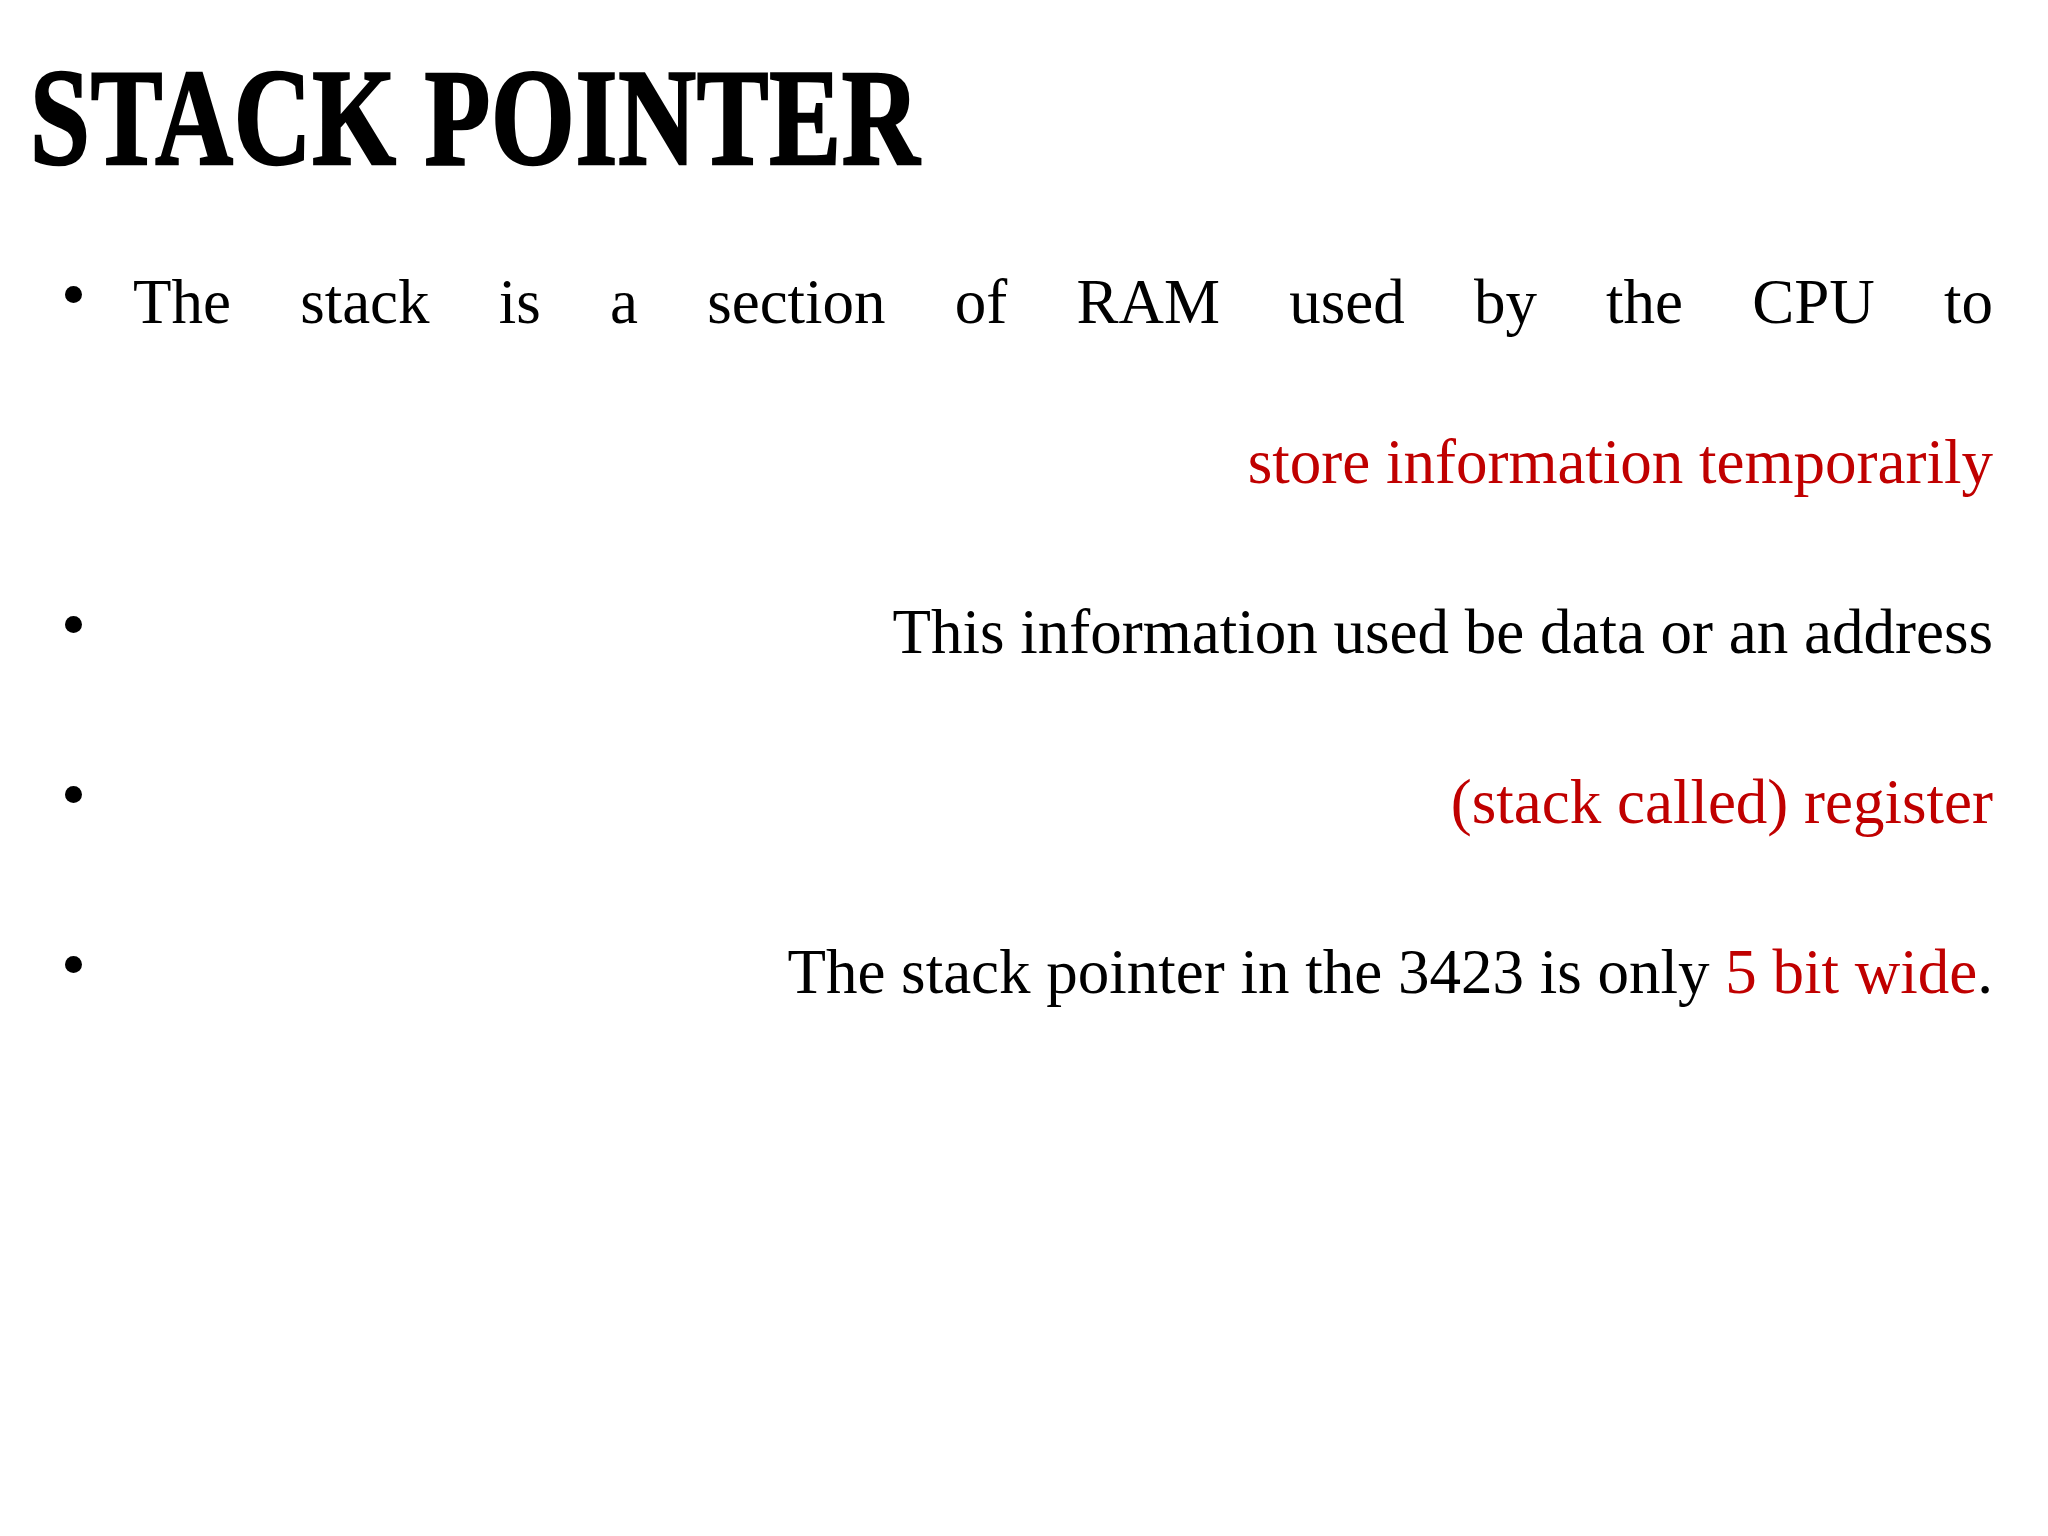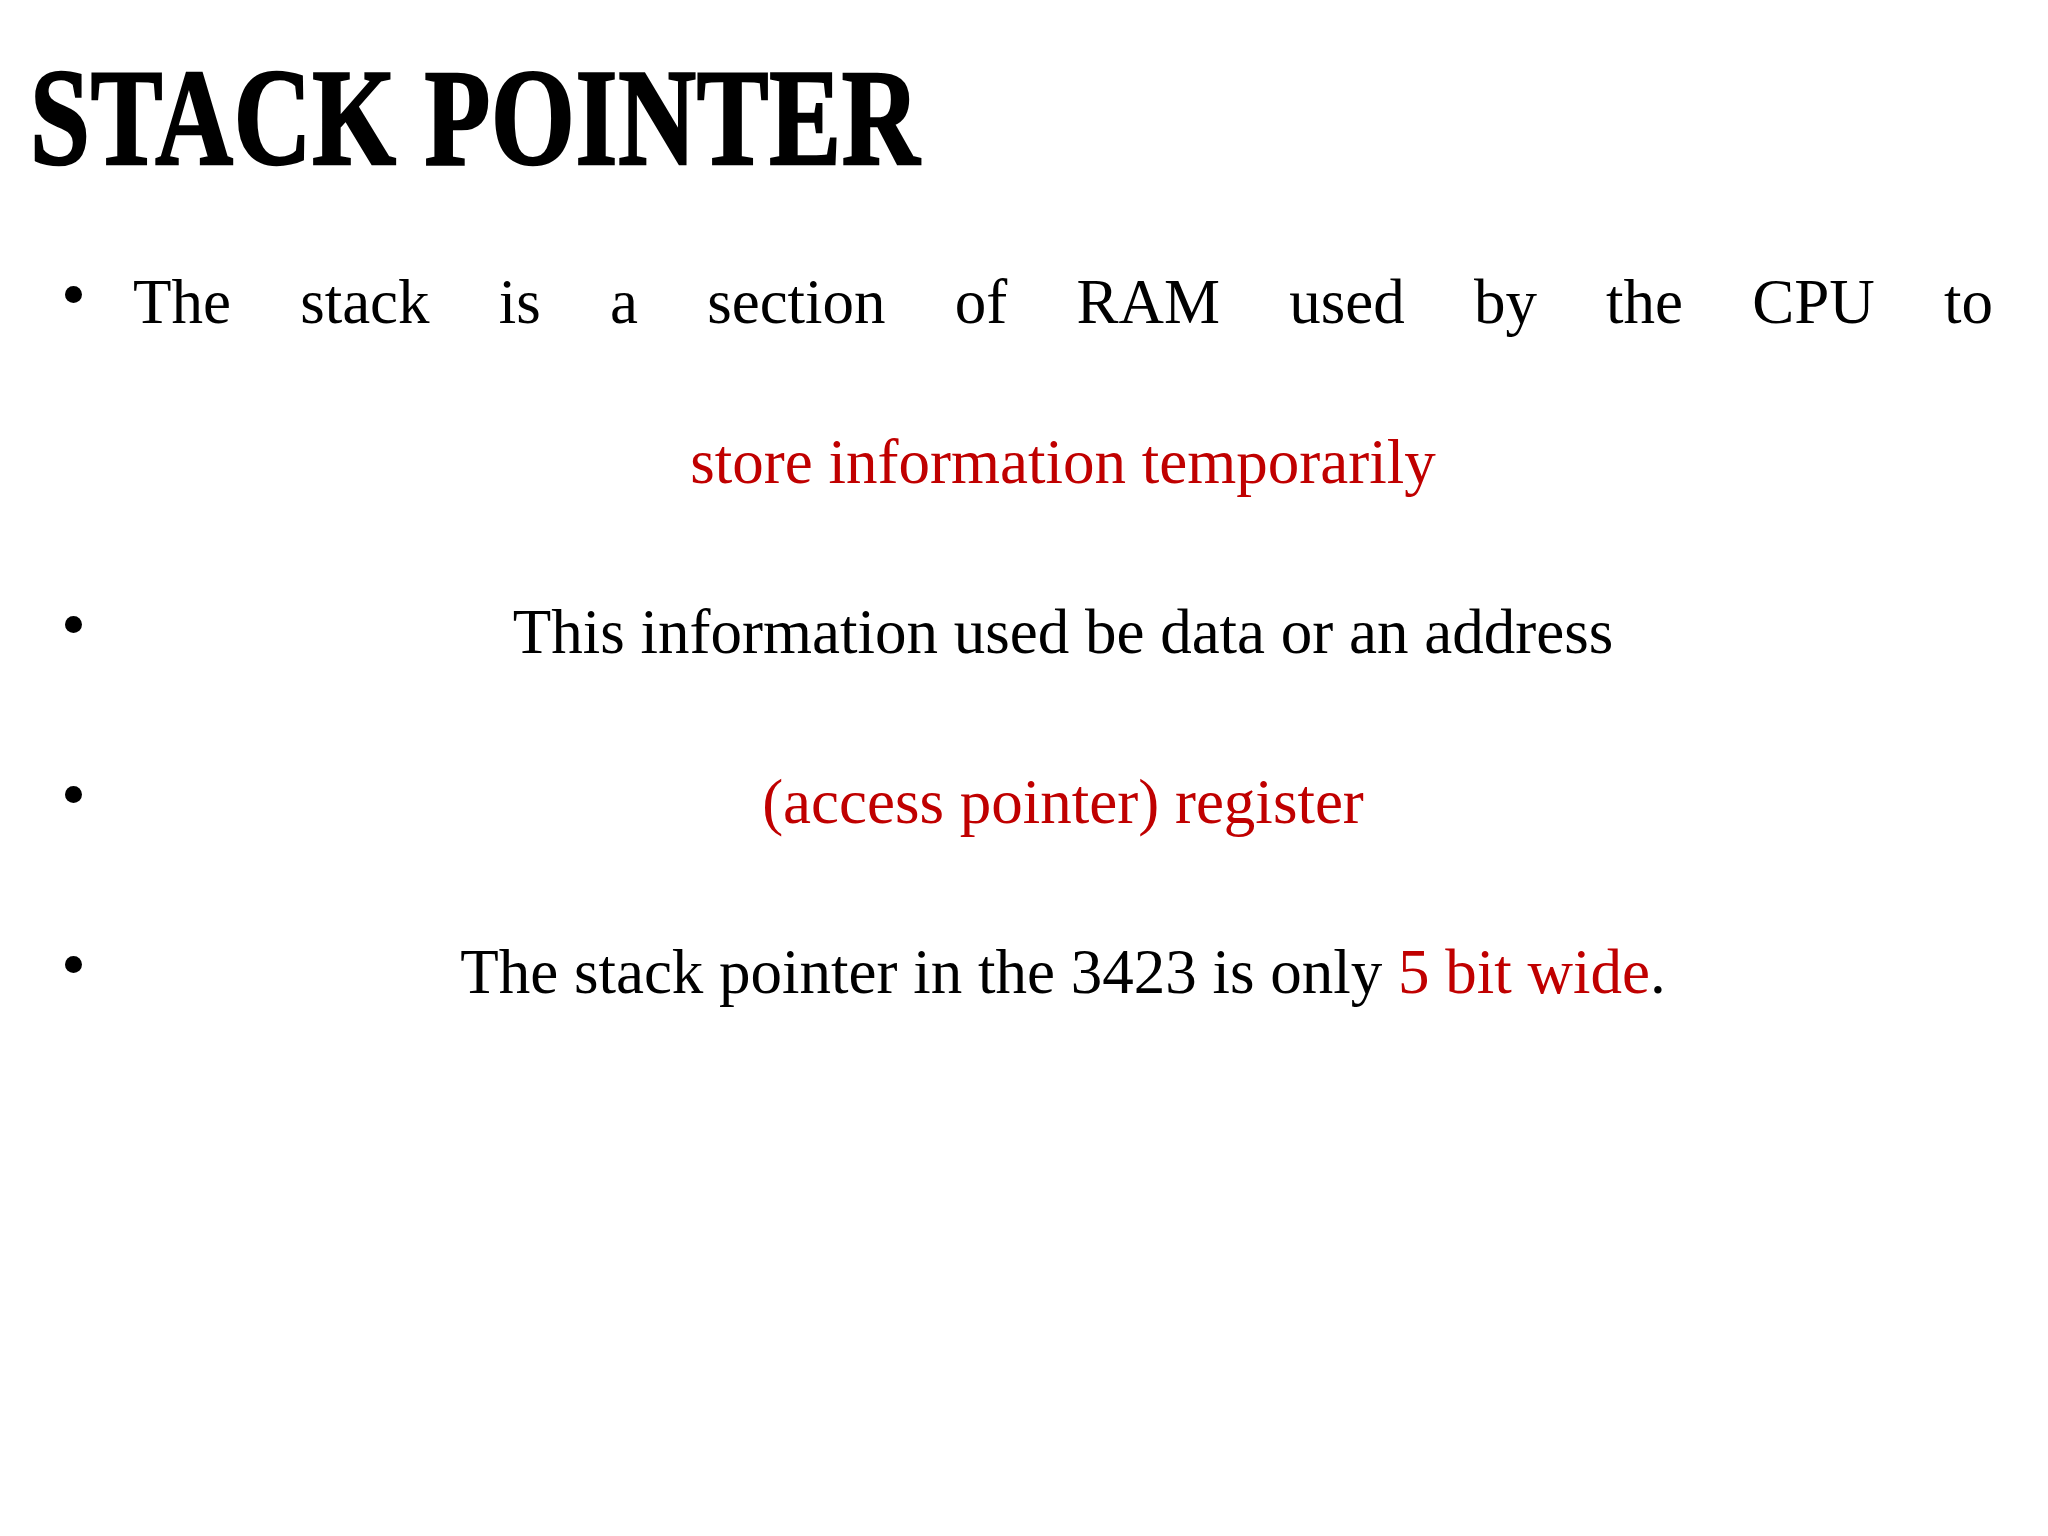--- a/index.html
+++ b/index.html
@@ -51,21 +51,21 @@
     border-radius: 50%;
     background: var(--ink, #000000);
   }
   .text-col {
     flex: 1 1 auto;
     min-width: 0;
     font-size: 63px;
     line-height: 160px;
   }
   .line {
-    text-align: center;
+    text-align: right;
   }
   .line.justify {
     text-align: justify;
     text-align-last: justify;
   }
   .seg.red {
     color: var(--accent, #C00000);
   }
 </style>
 </head>
@@ -94,21 +94,21 @@
       <div class="text-col">
         <div class="line"><span class="seg black">This information used be data or an address</span></div>
       </div>
     </div>
 
     <div class="bullet">
       <div class="dot-col">
           <span class="dot"></span>
         </div>
       <div class="text-col">
-        <div class="line"><span class="seg red">(access pointer) register</span></div>
+        <div class="line"><span class="seg red">(stack called) register</span></div>
       </div>
     </div>
 
     <div class="bullet">
       <div class="dot-col">
           <span class="dot"></span>
         </div>
       <div class="text-col">
         <div class="line"><span class="seg black">The stack pointer in the 3423 is only </span><span class="seg red">5 bit wide</span><span class="seg black">.</span></div>
       </div>

